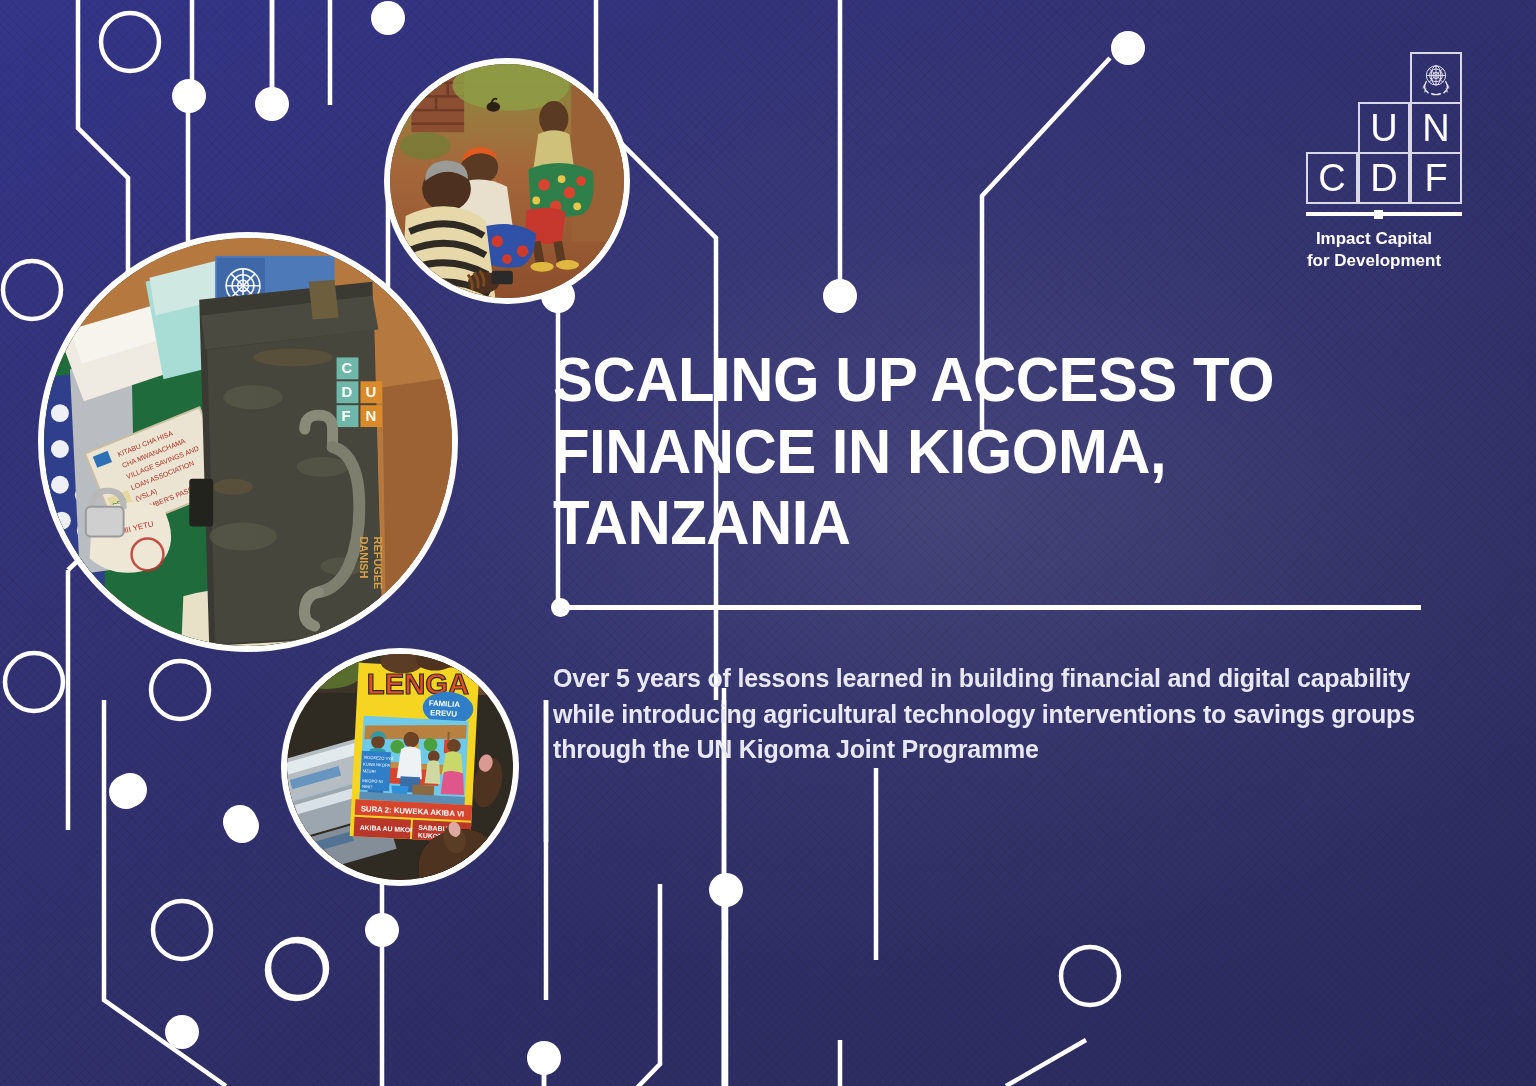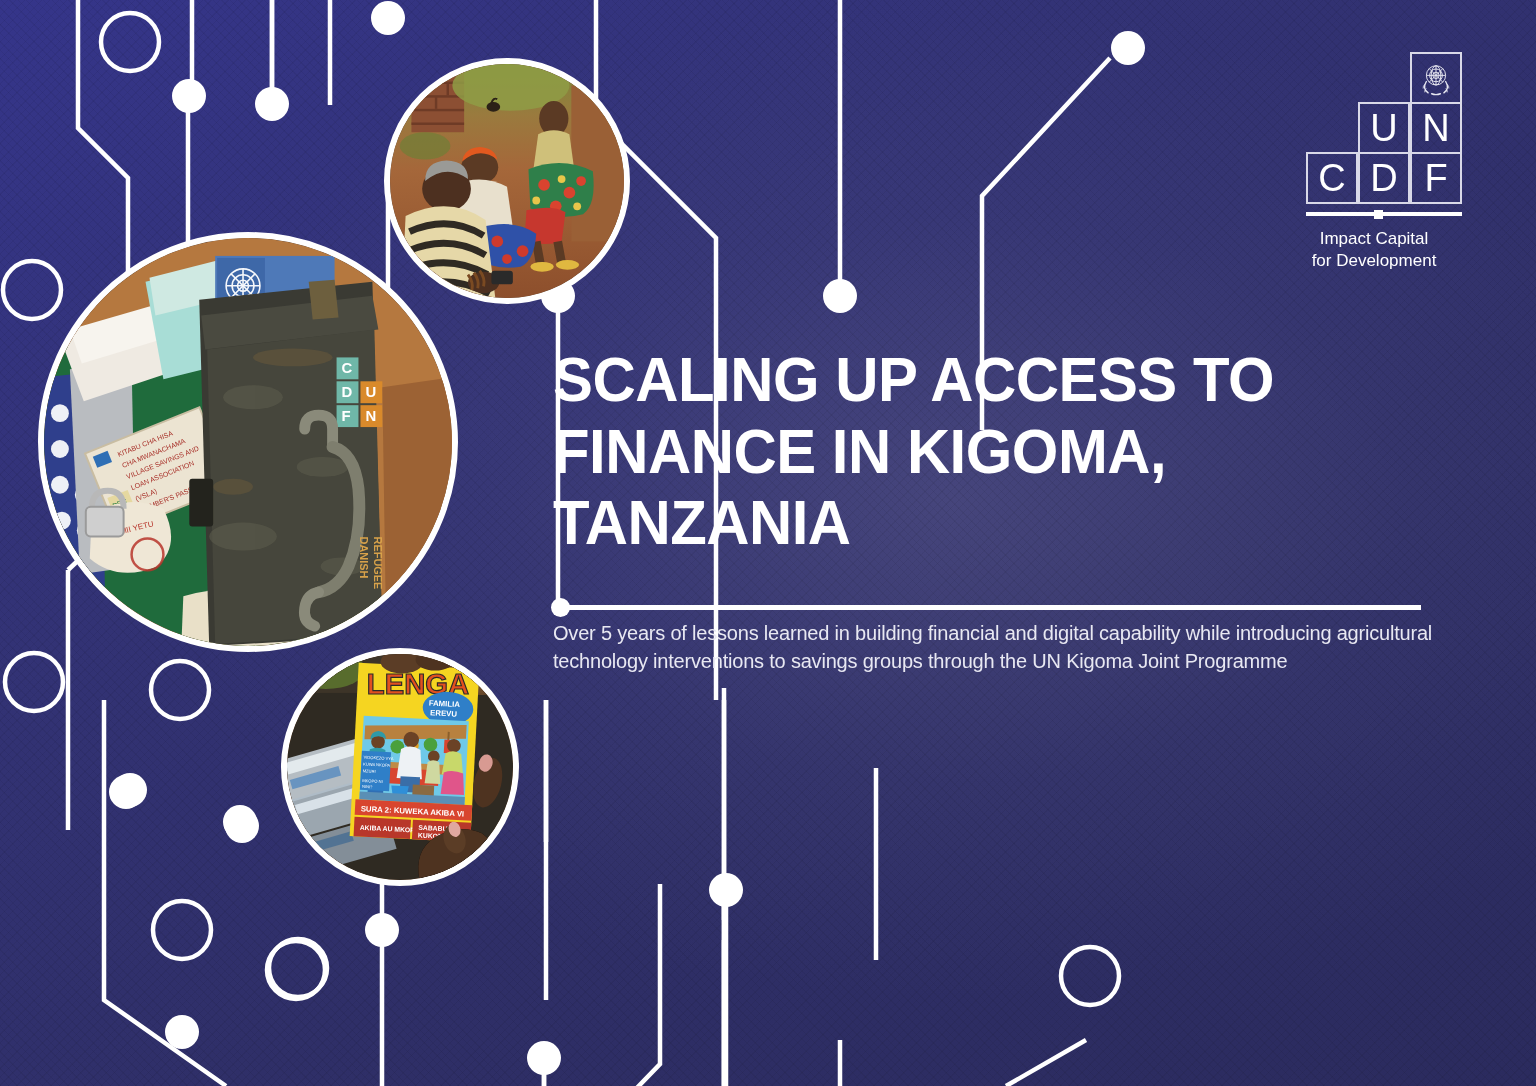--- a/index.html
+++ b/index.html
@@ -90,21 +90,21 @@
     left:68px; top:-2px;
     width:9px; height:9px;
     background:#ffffff;
   }
   #logo-tag{
     margin-top:12px;
     width:176px;
     text-align:center;
     color:#ffffff;
     font-size:17px;
-    font-weight:normal;
+    font-weight:bold;
     line-height:1.28;
   }
 
   
   #title{
     position:absolute;
     left:553px; top:344px;
     width:880px;
     color:#ffffff;
     font-family:"Liberation Sans Narrow","Liberation Sans", sans-serif;
@@ -127,25 +127,25 @@
   #divider .knob{
     position:absolute;
     left:-2px; top:-7px;
     width:19px; height:19px;
     border-radius:50%;
     background:#ffffff;
   }
 
   #subtitle{
     position:absolute;
-    left:553px; top:619px;
+    left:553px; top:661px;
     width:885px;
     color:#e8e8f2;
-    font-size:20px;
-    font-weight:400;
+    font-size:25px;
+    font-weight:700;
     line-height:1.42;
     letter-spacing:-0.2px;
     z-index:5;
   }
 </style>
 </head>
 <body>
 
 <div id="cover">
 

